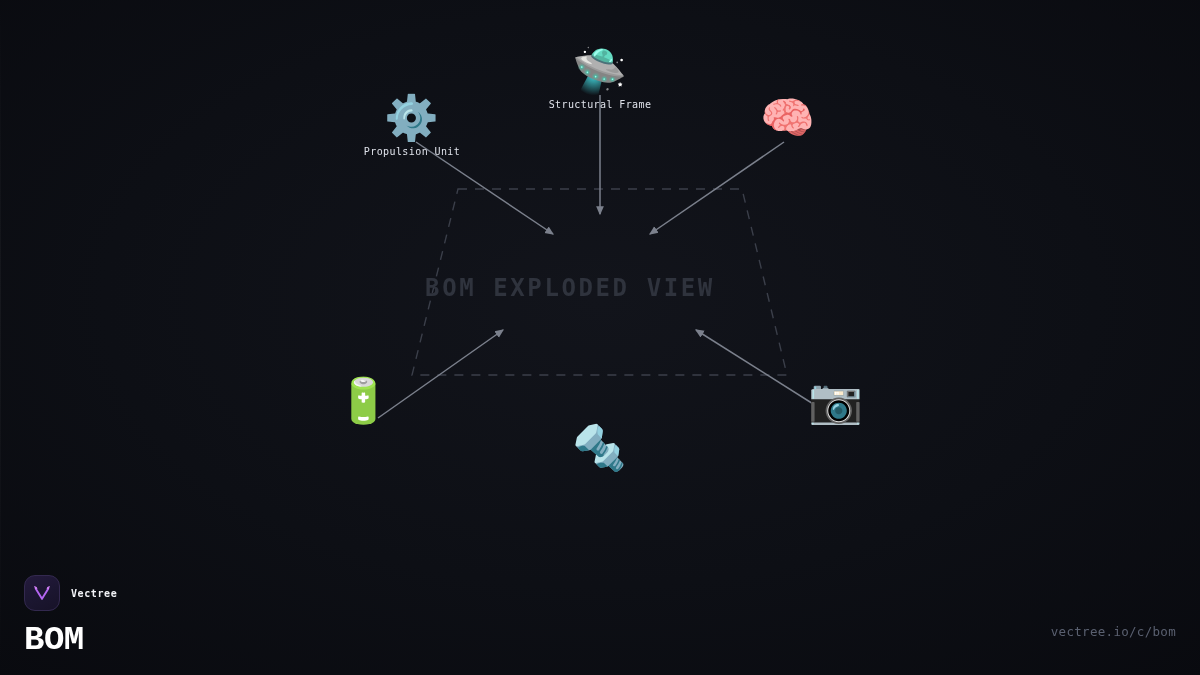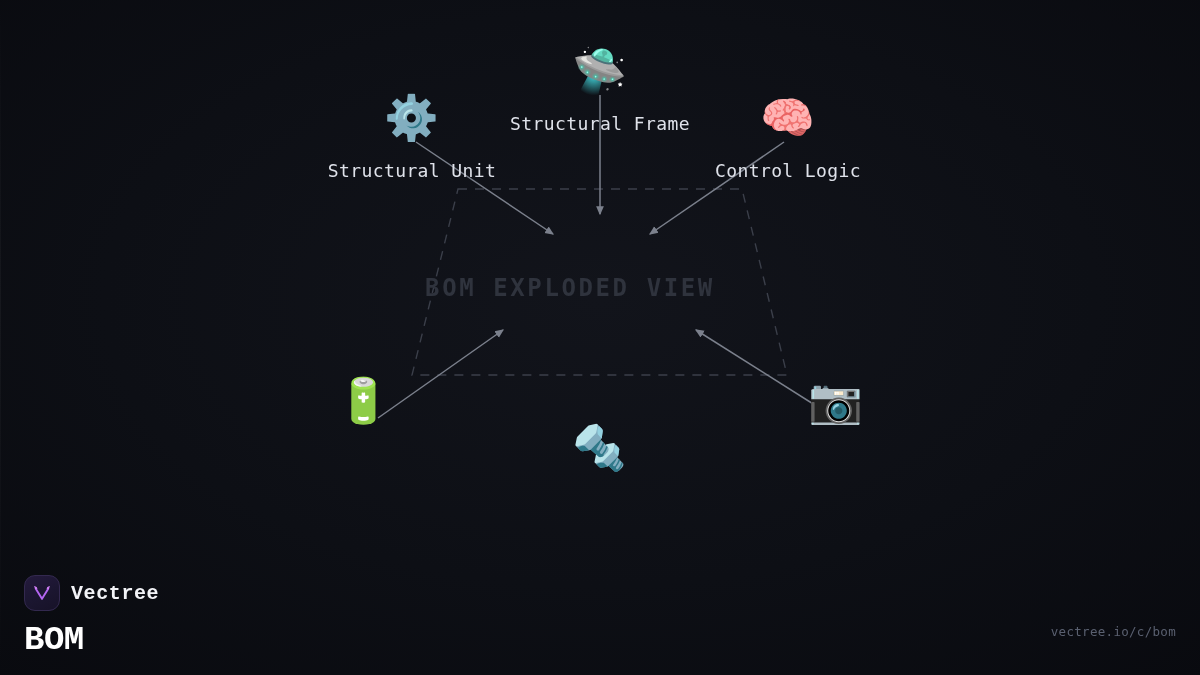--- a/index.html
+++ b/index.html
@@ -41,25 +41,25 @@
     width: 230px;
   }
   .node-icon {
     font-size: 44px;
     line-height: 52px;
     height: 52px;
     display: block;
     user-select: none;
   }
   .node-label {
-    font-size: 18px;
+    font-size: 10px;
     letter-spacing: 0.4px;
     color: #dfe2ea;
     white-space: nowrap;
-    margin-top: 16px;
+    margin-top: 2px;
   }
 
   .center-caption {
     position: absolute;
     left: 570px;
     top: 274px;
     transform: translate(-50%, 0);
     font-size: 24px;
     letter-spacing: 2.6px;
     font-weight: 700;
@@ -81,25 +81,24 @@
     width: 34px;
     height: 34px;
     border-radius: 11px;
     background: linear-gradient(155deg, #241a3d 0%, #1b1630 55%, #171228 100%);
     border: 1px solid #33294f;
     display: flex;
     align-items: center;
     justify-content: center;
   }
   #brand-name {
-    font-size: 20px;
+    font-size: 10px;
     font-weight: 700;
     letter-spacing: 0.6px;
     color: #f2f3f7;
-    font-family: Liberation Mono, monospace;
   }
   #page-title {
     position: absolute;
     left: 24px;
     top: 612px;
     font-family: Liberation Mono, monospace;
     font-size: 34px;
     font-weight: 700;
     letter-spacing: -0.5px;
     color: #ffffff;
@@ -136,31 +135,30 @@
       <line x1="784" y1="142" x2="650" y2="234" stroke="#7b808c" stroke-width="1.5" marker-end="url(#arrowhead)"></line>
       <line x1="378" y1="418" x2="503" y2="330" stroke="#7b808c" stroke-width="1.5" marker-end="url(#arrowhead)"></line>
       <line x1="818" y1="407" x2="696" y2="330" stroke="#7b808c" stroke-width="1.5" marker-end="url(#arrowhead)"></line>
     </g>
   </svg>
 
   <div class="center-caption">BOM EXPLODED VIEW</div>
 
   <div class="node" style="left:412px; top:92px;">
     <span class="node-icon">⚙️</span>
-    <div class="node-label">Structural Unit</div>
+    <div class="node-label">Propulsion Unit</div>
   </div>
 
   <div class="node" style="left:600px; top:45px;">
     <span class="node-icon">🛸</span>
     <div class="node-label">Structural Frame</div>
   </div>
 
   <div class="node" style="left:788px; top:92px;">
     <span class="node-icon">🧠</span>
-    <div class="node-label">Control Logic</div>
   </div>
 
   <div class="node" style="left:364px; top:375px;">
     <span class="node-icon">🔋</span>
   </div>
 
   <div class="node" style="left:600px; top:422px;">
     <span class="node-icon">🔩</span>
   </div>
 

